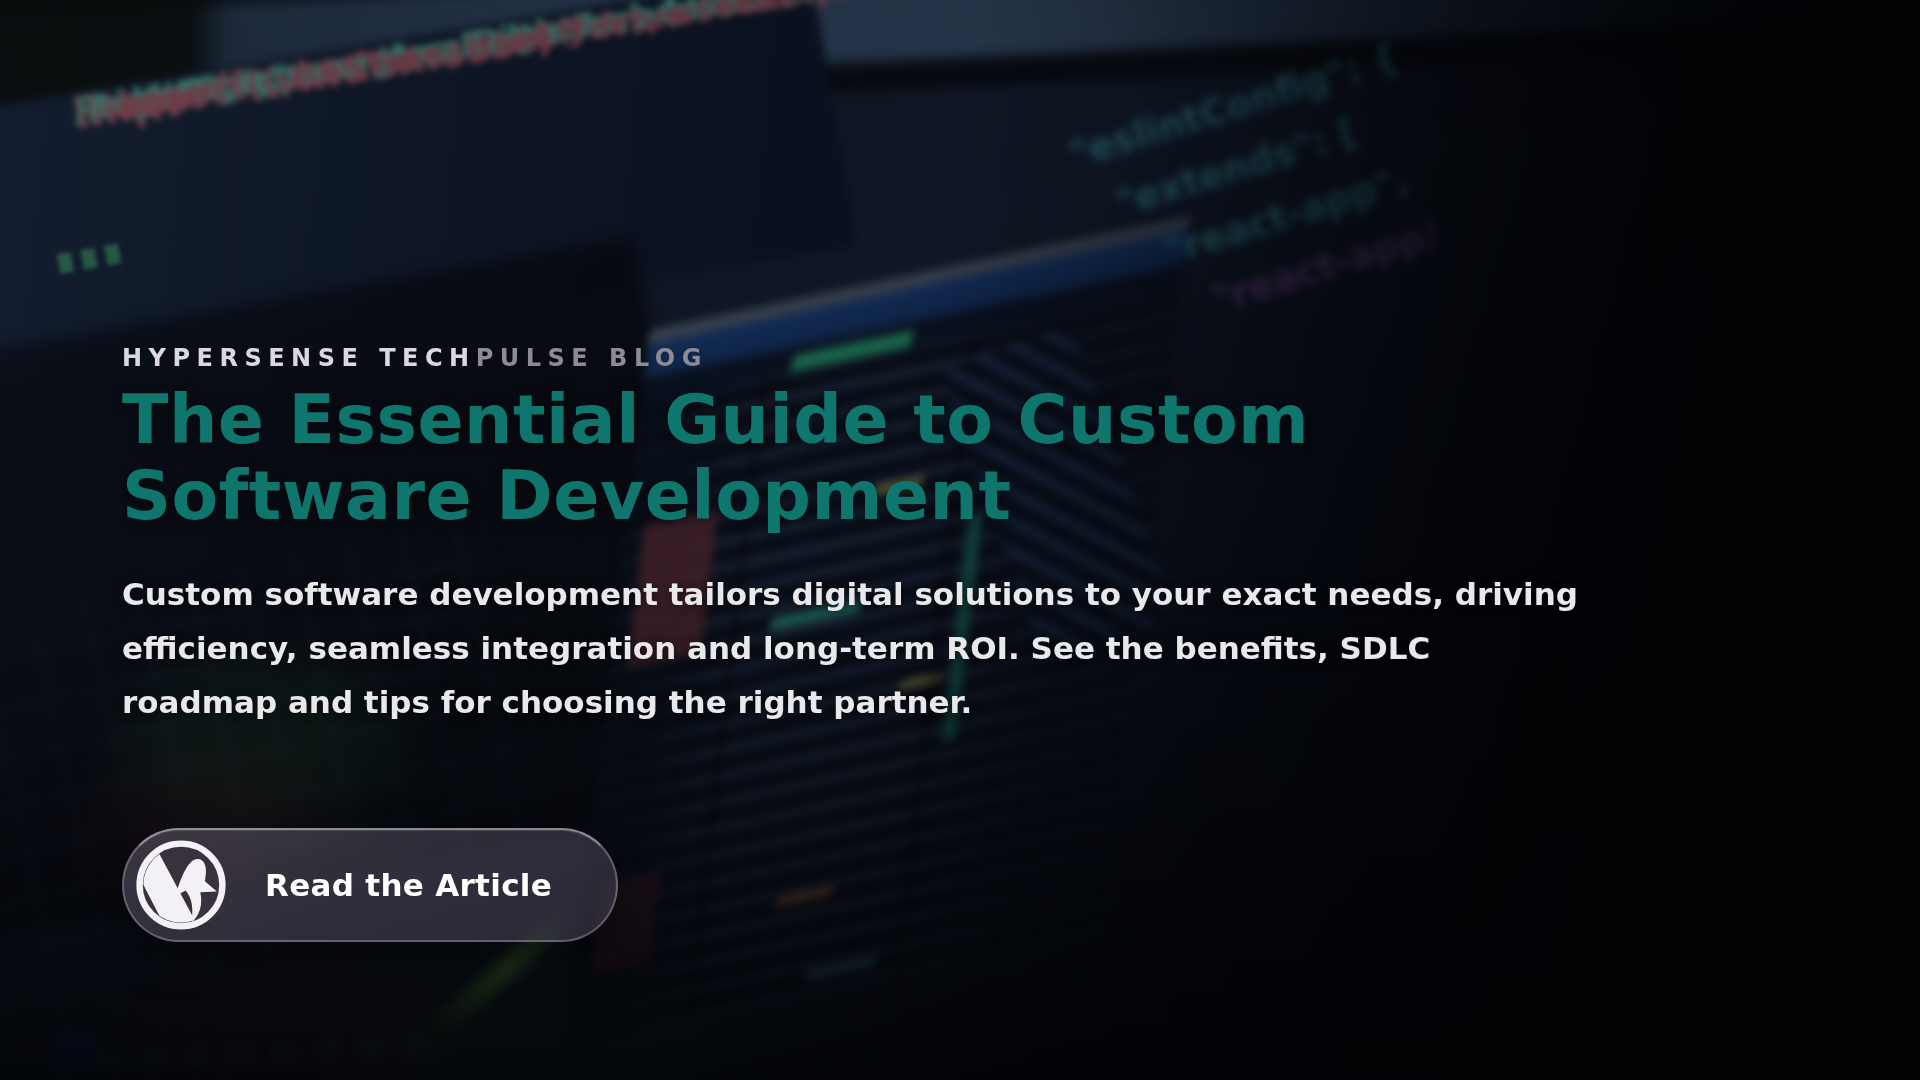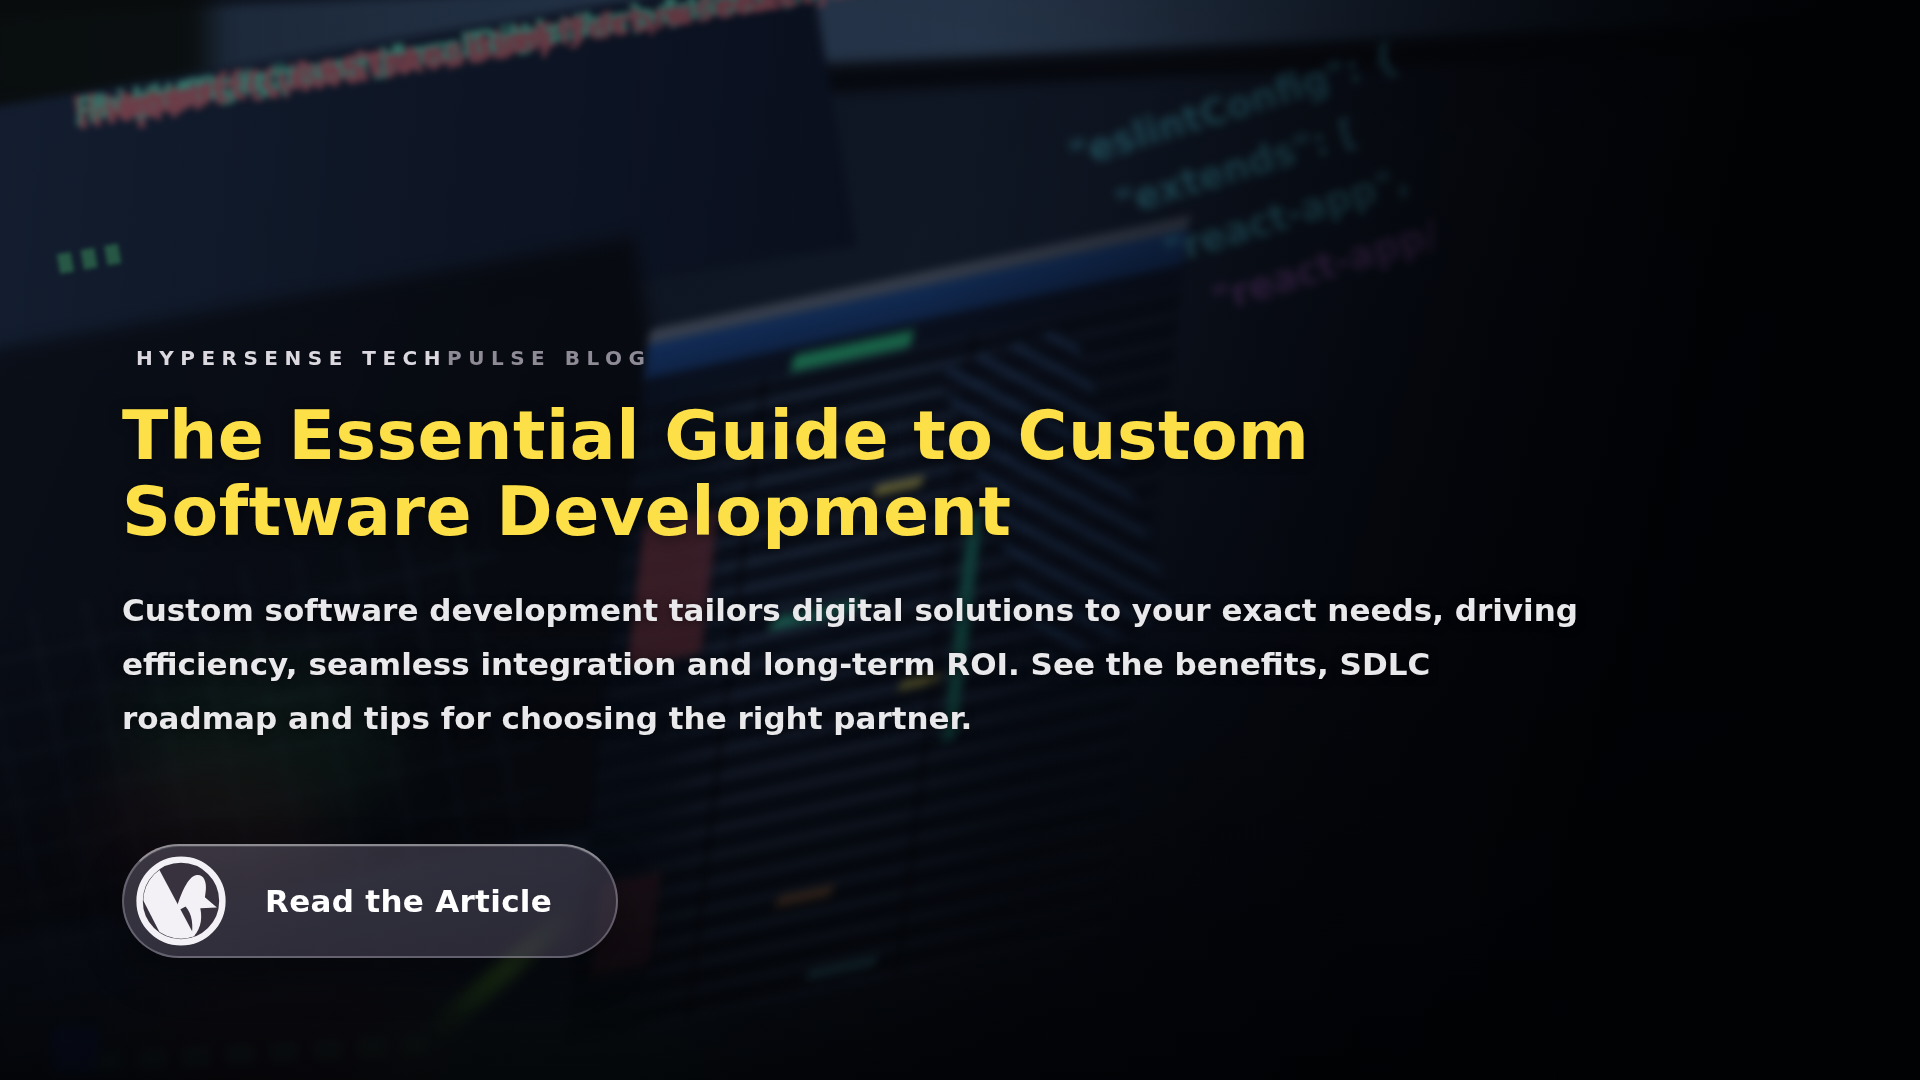--- a/index.html
+++ b/index.html
@@ -97,26 +97,26 @@
 
   
   .shade { position:absolute; inset:0; z-index:5; pointer-events:none; }
   .shade1 { background:linear-gradient(101deg,rgba(5,6,10,.38) 0%,rgba(5,6,10,.5) 46%,rgba(3,4,8,.8) 68%,rgba(1,2,4,.96) 83%,#010204 95%); }
   .shade2 { background:radial-gradient(150% 130% at 28% 38%,rgba(0,0,0,0) 30%,rgba(0,0,0,.42) 78%,rgba(0,0,0,.7) 100%); }
   .shade3 { background:linear-gradient(180deg,rgba(0,0,0,0) 55%,rgba(2,3,6,.55) 86%,rgba(1,2,4,.8) 100%); }
 
   
   .content { position:absolute; left:122px; top:346px; width:1500px; z-index:10; }
 
-  .eyebrow { font-size:20px; font-weight:bold; letter-spacing:6.5px; line-height:24px;margin-left:14px; }
+  .eyebrow { font-size:24px; font-weight:bold; letter-spacing:6.5px; line-height:24px; }
   .eyebrow .brand { color:#dcd8e0; }
   .eyebrow .suffix { color:#8e8a96; }
 
-  h1.title { margin-top:28px; width:1260px; font-size:68px; line-height:1.12; font-weight:bold;
-    color:#fde047; letter-spacing:.5px; text-shadow:0 2px 14px rgba(0,0,0,.45); }
+  h1.title { margin-top:12px; width:1260px; font-size:68px; line-height:1.12; font-weight:bold;
+    color:#0f766e; letter-spacing:.5px; text-shadow:0 2px 14px rgba(0,0,0,.45); }
 
   p.desc { margin-top:34px; width:1460px; font-size:31px; line-height:1.74; font-weight:bold;
     color:#e9e8eb; text-shadow:0 1px 10px rgba(0,0,0,.5); }
 
   .cta { margin-top:98px; display:inline-flex; align-items:center; gap:38px;
     height:114px; padding:0 64px 0 11px; border-radius:60px; cursor:pointer;
     background:linear-gradient(155deg,rgba(135,128,148,.38) 0%,rgba(88,82,100,.5) 45%,rgba(70,64,82,.55) 100%);
     border:2px solid rgba(235,230,245,.28); border-top-color:rgba(255,255,255,.45);
     box-shadow:0 18px 40px rgba(0,0,0,.35), inset 0 1px 0 rgba(255,255,255,.12); }
   .cta .icon-wrap { width:92px; height:92px; flex:0 0 auto; }

